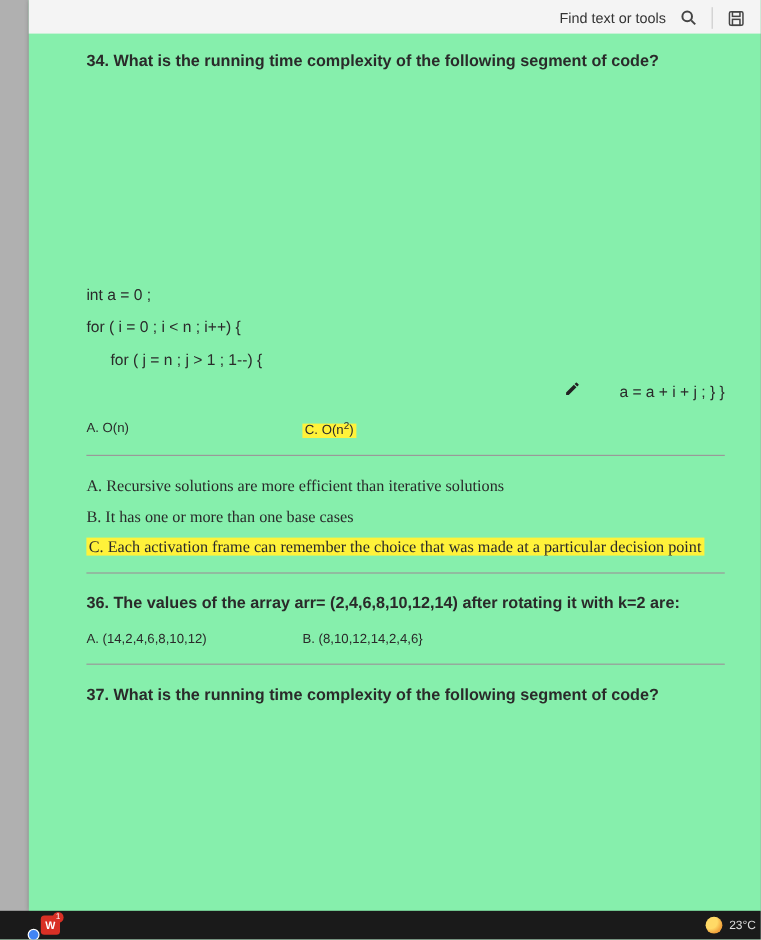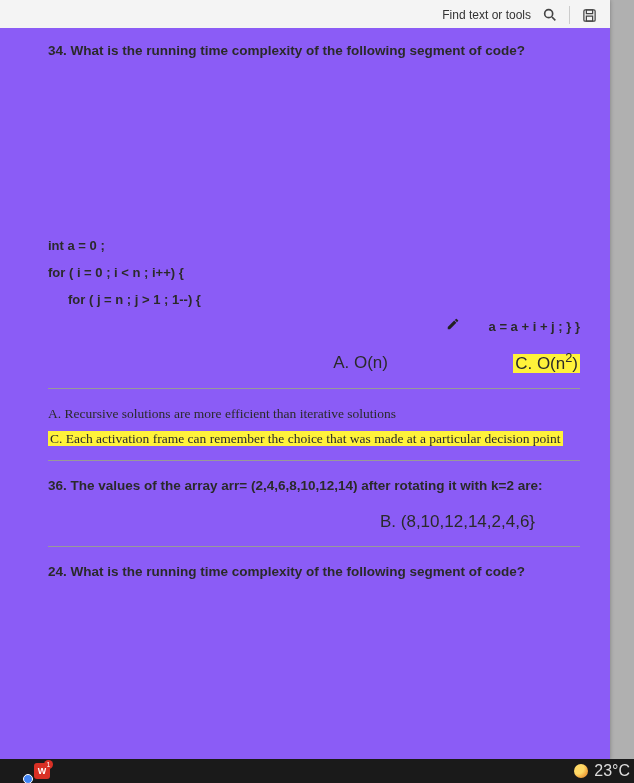--- a/index.html
+++ b/index.html
@@ -5,23 +5,23 @@
   * { margin: 0; padding: 0; box-sizing: border-box; }
   body {
     font-family: "Segoe UI", Arial, sans-serif;
     background: #b0b0b0;
     width: 634px;
     height: 783px;
     overflow: hidden;
     position: relative;
   }
   .page-container {
-    background: #8b5cf6;
+    background: #86efac;
     width: 610px;
-    margin-left: 0;
+    margin-left: 24px;
     height: 760px;
     box-shadow: 0 0 4px rgba(0,0,0,0.3);
     position: relative;
   }
   .toolbar {
     display: flex;
     justify-content: flex-end;
     align-items: center;
     padding: 6px 12px 4px 0;
     gap: 10px;
@@ -52,28 +52,27 @@
   }
   .q-text {
     margin-bottom: 12px;
     font-weight: bold;
   }
   .code-block {
     margin: 170px 0 6px 0;
     line-height: 2.1;
     font-size: 13px;
   }
-  .code-line { display: block; font-weight: bold; }
+  .code-line { display: block; }
   .indent1 { padding-left: 20px; }
   .indent2 { padding-left: 42px; text-align: right; }
   .options-row {
     display: flex;
     margin: 8px 0 6px 0;
-    font-size: 17px;
-    justify-content: flex-end;
+    font-size: 11px;
   }
   .opt { white-space: nowrap; }
   .opt-a { flex: 0 0 180px; }
   .opt-b { flex: 0 0 200px; }
   .opt-c { }
   .highlight {
     background: #fff23a;
     padding: 0 2px;
   }
   .hr {
@@ -93,21 +92,21 @@
     position: absolute;
     bottom: 0; left: 0; right: 0;
     height: 24px;
     background: #1a1a1a;
     display: flex;
     align-items: center;
     justify-content: space-between;
     padding: 0 4px 0 20px;
   }
   .taskbar-left { display: flex; align-items: center; gap: 14px; }
-  .taskbar-right { display: flex; align-items: center; gap: 6px; color: #ddd; font-size: 16px; padding-left: 42px; }
+  .taskbar-right { display: flex; align-items: center; gap: 6px; color: #ddd; font-size: 10px; padding-left: 42px; }
   .chrome-ball {
     width: 14px; height: 14px; border-radius: 50%;
     background: conic-gradient(#ea4335 0 120deg, #34a853 120deg 240deg, #fbbc05 240deg 360deg);
     position: relative;
   }
   .chrome-ball::after {
     content: ""; position: absolute; top: 3px; left: 3px; width: 8px; height: 8px;
     border-radius: 50%; background: #4285f4; border: 1.5px solid #fff;
   }
   .wps-badge {
@@ -177,41 +176,43 @@
         <span class="opt opt-c">
           <span class="highlight"><span>C. O(n</span><sup>2</sup><span>)</span></span>
         </span>
       </div>
       <hr class="hr">
     </div>
 
     <div class="question">
       <div class="ans-list">
         <div class="ans-item">A. Recursive solutions are more efficient than iterative solutions</div>
+        <div class="ans-item">B. It has one or more than one base cases</div>
         <div class="ans-item">
           <span class="highlight">C. Each activation frame can remember the choice that was made at a particular decision point</span>
         </div>
       </div>
       <hr class="hr">
     </div>
 
     <div class="question">
       <div class="q-text">
         <span>36.</span>
         <span>The values of the array arr= (2,4,6,8,10,12,14) after rotating it with k=2 are:</span>
       </div>
       <div class="options-row">
+        <span class="opt opt-a">A. (14,2,4,6,8,10,12)</span>
         <span class="opt opt-b">B. (8,10,12,14,2,4,6}</span>
       </div>
       <hr class="hr">
     </div>
 
     <div class="question">
       <div class="q-text">
-        <span>24.</span>
+        <span>37.</span>
         <span>What is the running time complexity of the following segment of code?</span>
       </div>
     </div>
 
   </div>
 </div>
 
 <div class="taskbar">
   <div class="taskbar-left">
     <span style="position:relative">

